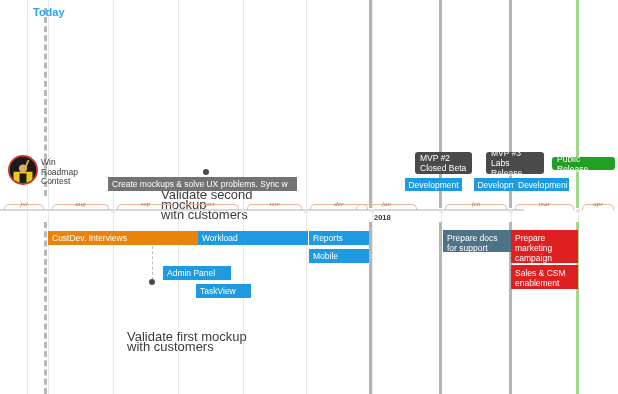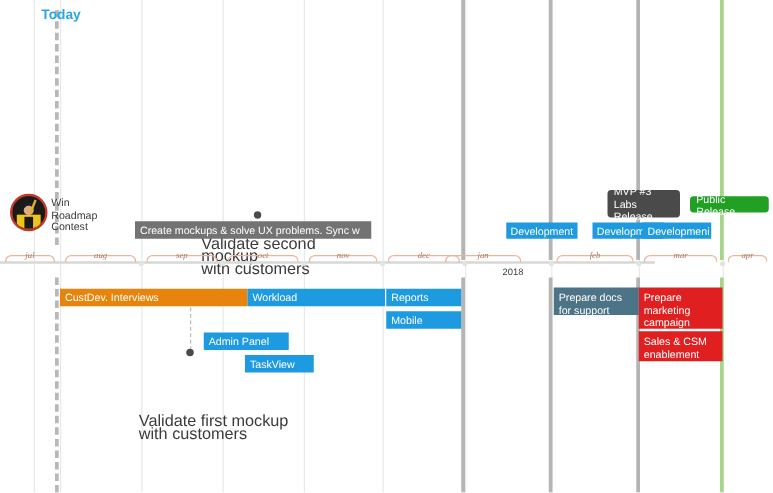--- a/index.html
+++ b/index.html
@@ -95,23 +95,22 @@
   .axis-month span { position: relative; z-index: 2; display:block; padding-top:3px; background: transparent; }
   .axis-tick {
     position: absolute;
     width: 4px; height: 4px;
     border-radius: 50%;
     background: #e3e3e3;
   }
   .year-label {
     position: absolute;
     font-size: 7.5px;
-    font-weight: normal;
+    font-weight: bold;
     color: #3a3a3a;
-    margin-left: 28px;
   }
 
   
   .bar {
     position: absolute;
     display: flex;
     align-items: center;
     color: #ffffff;
     font-size: 8.5px;
     line-height: 10px;
@@ -205,20 +204,22 @@
 Roadmap
 Contest</div>
 
   <div class="dot-stem" style="left:206px; top:178px; height:18px"></div>
   <div class="dot" style="left:203px; top:169px"></div>
   <div class="dot-label" style="left:161px; top:146px; width:140px">Validate second mockup
 with customers</div>
 
   <div class="bar" style="left:108px; top:177px; width:189px; height:14px; background:#737373">Create mockups &amp; solve UX problems. Sync w</div>
 
+  <div class="chip dark" style="left:415px; top:152px; width:57px; height:22px">MVP #2
+Closed Beta</div>
   <div class="chip dark" style="left:486px; top:152px; width:58px; height:22px">MVP #3
 Labs Release</div>
   <div class="chip green" style="left:552px; top:157px; width:63px; height:13px; justify-content:center; padding:0 5px;">Public Release</div>
 
   <div class="bar center" style="left:377px; top:178px; width:57px; height:13px; background:#1e9ae0">Development</div>
   <div class="bar center" style="left:446px; top:178px; width:57px; height:13px; background:#1e9ae0">Development</div>
   <div class="bar" style="left:514px; top:178px; width:55px; height:13px; background:#1e9ae0">Developmeni</div>
 
   <div class="axis-band" style="top:197px">
     <div class="axis-month" style="left:0px;   width:48px">
@@ -279,16 +280,16 @@
 campaign</div>
 
   <div class="bar wrap" style="left:443px; top:230px; width:68px; height:22px; background:#4d7387">Prepare docs
 for support</div>
 
   <div class="bar wrap" style="left:511px; top:265px; width:67px; height:24px; background:#e02020">Sales &amp; CSM
 enablement</div>
 
   <div class="dot-stem" style="left:152px; top:246px; height:34px"></div>
   <div class="dot" style="left:149px; top:279px"></div>
-  <div class="dot-label" style="left:111px; top:288px; width:150px">Validate first mockup
+  <div class="dot-label" style="left:127px; top:288px; width:150px">Validate first mockup
 with customers</div>
 
 </div>
 
 </body></html>

